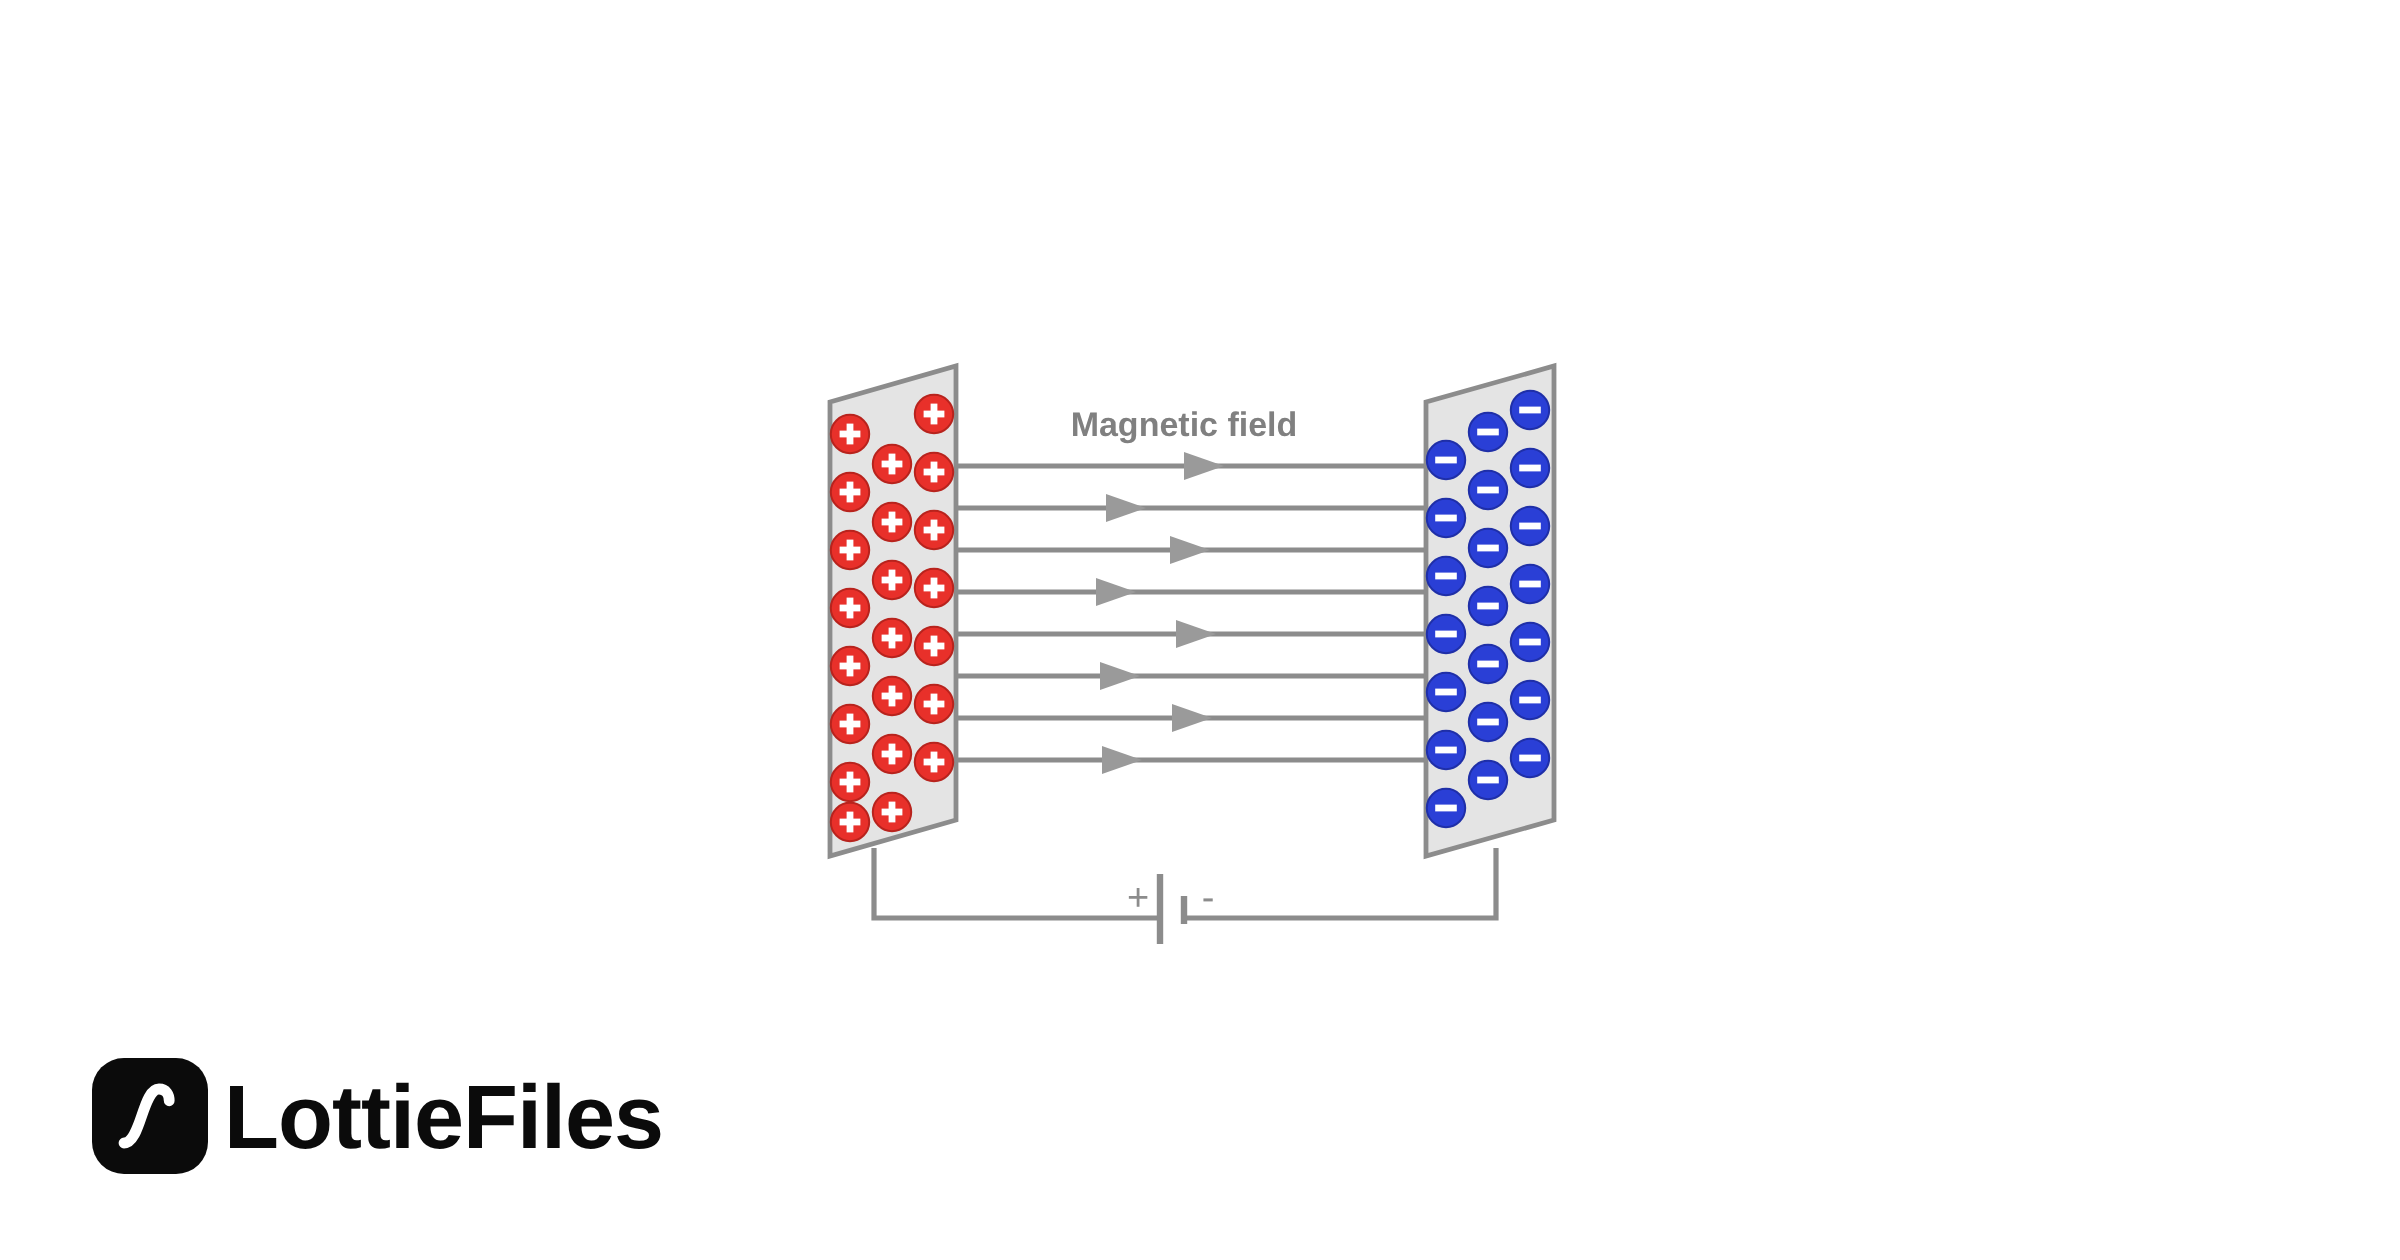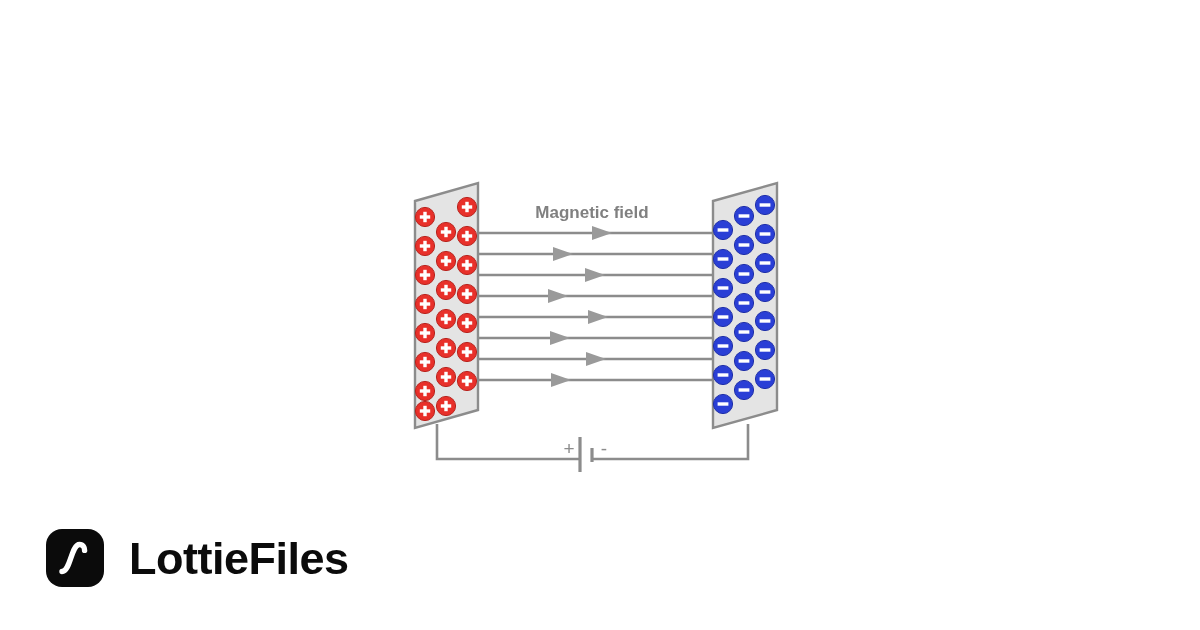--- a/index.html
+++ b/index.html
@@ -24,21 +24,21 @@
     top: 0;
     width: 1200px;
     height: 630px;
   }
   .brand {
     position: absolute;
     left: 46px;
     top: 529px;
     display: flex;
     align-items: center;
-    gap: 25px;
+    gap: 8px;
   }
   .brand-mark {
     width: 58px;
     height: 58px;
     border-radius: 16px;
     background: #0b0b0b;
     position: relative;
     flex: 0 0 auto;
   }
   .brand-name {

